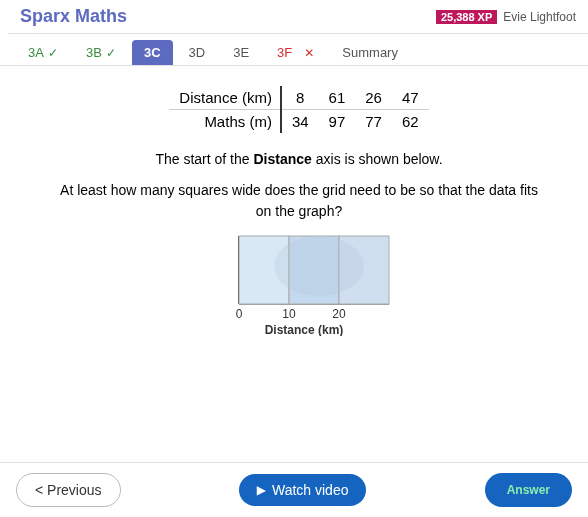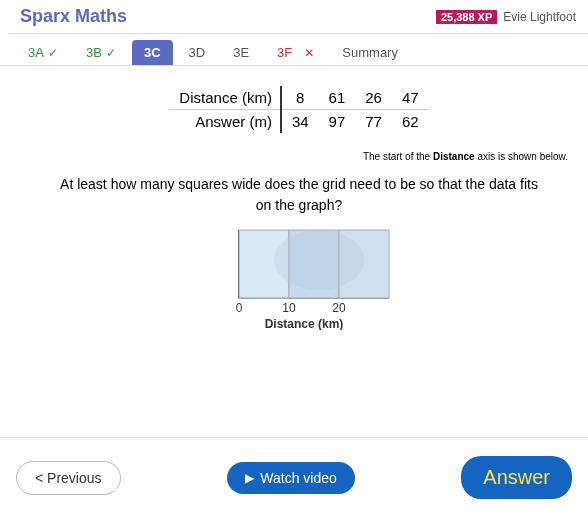--- a/index.html
+++ b/index.html
@@ -109,22 +109,22 @@
       text-align: right;
       padding-right: 8px;
       font-weight: normal;
       border-right: 2px solid #333;
     }
     .data-table tr:first-child td {
       border-bottom: 1px solid #ccc;
     }
 
     .question-text {
-      text-align: right;
-      font-size: 10px;
+      text-align: center;
+      font-size: 14px;
       margin-bottom: 10px;
       line-height: 1.5;
     }
     .question-text b {
       font-weight: bold;
     }
     .question-text2 {
       text-align: center;
       font-size: 14px;
       line-height: 1.5;
@@ -151,21 +151,21 @@
 
     
     .bottom-bar {
       position: absolute;
       bottom: 0;
       left: 0;
       right: 0;
       display: flex;
       align-items: center;
       justify-content: space-between;
-      padding: 18px 16px;
+      padding: 10px 16px;
       border-top: 1px solid #e0e0e0;
       background: #fff;
     }
     .prev-btn {
       border: 1.5px solid #bbb;
       background: #fff;
       border-radius: 20px;
       padding: 8px 18px;
       font-size: 14px;
       cursor: pointer;
@@ -181,26 +181,26 @@
       border-radius: 20px;
       padding: 8px 18px;
       font-size: 14px;
       cursor: pointer;
       display: flex;
       align-items: center;
       gap: 6px;
     }
     .answer-btn {
       background: #1565c0;
-      color: #fde047;
+      color: #86efac;
       border: none;
       border-radius: 20px;
       padding: 10px 22px;
-      font-size: 20px;
-      font-weight: normal;
+      font-size: 12px;
+      font-weight: bold;
       cursor: pointer;
     }
     .video-icon {
       font-size: 12px;
     }
   </style>
 </head>
 <body>
 
 <div class="top-bar">
@@ -245,21 +245,21 @@
   <table class="data-table">
     <tbody>
         <tr>
       <td class="row-label">Distance (km)</td>
       <td>8</td>
       <td>61</td>
       <td>26</td>
       <td>47</td>
     </tr>
     <tr>
-      <td class="row-label">Answer (m)</td>
+      <td class="row-label">Maths (m)</td>
       <td>34</td>
       <td>97</td>
       <td>77</td>
       <td>62</td>
     </tr>
   </tbody>
     </table>
 
   <div class="question-text">
     The start of the <b>Distance</b> axis is shown below.

